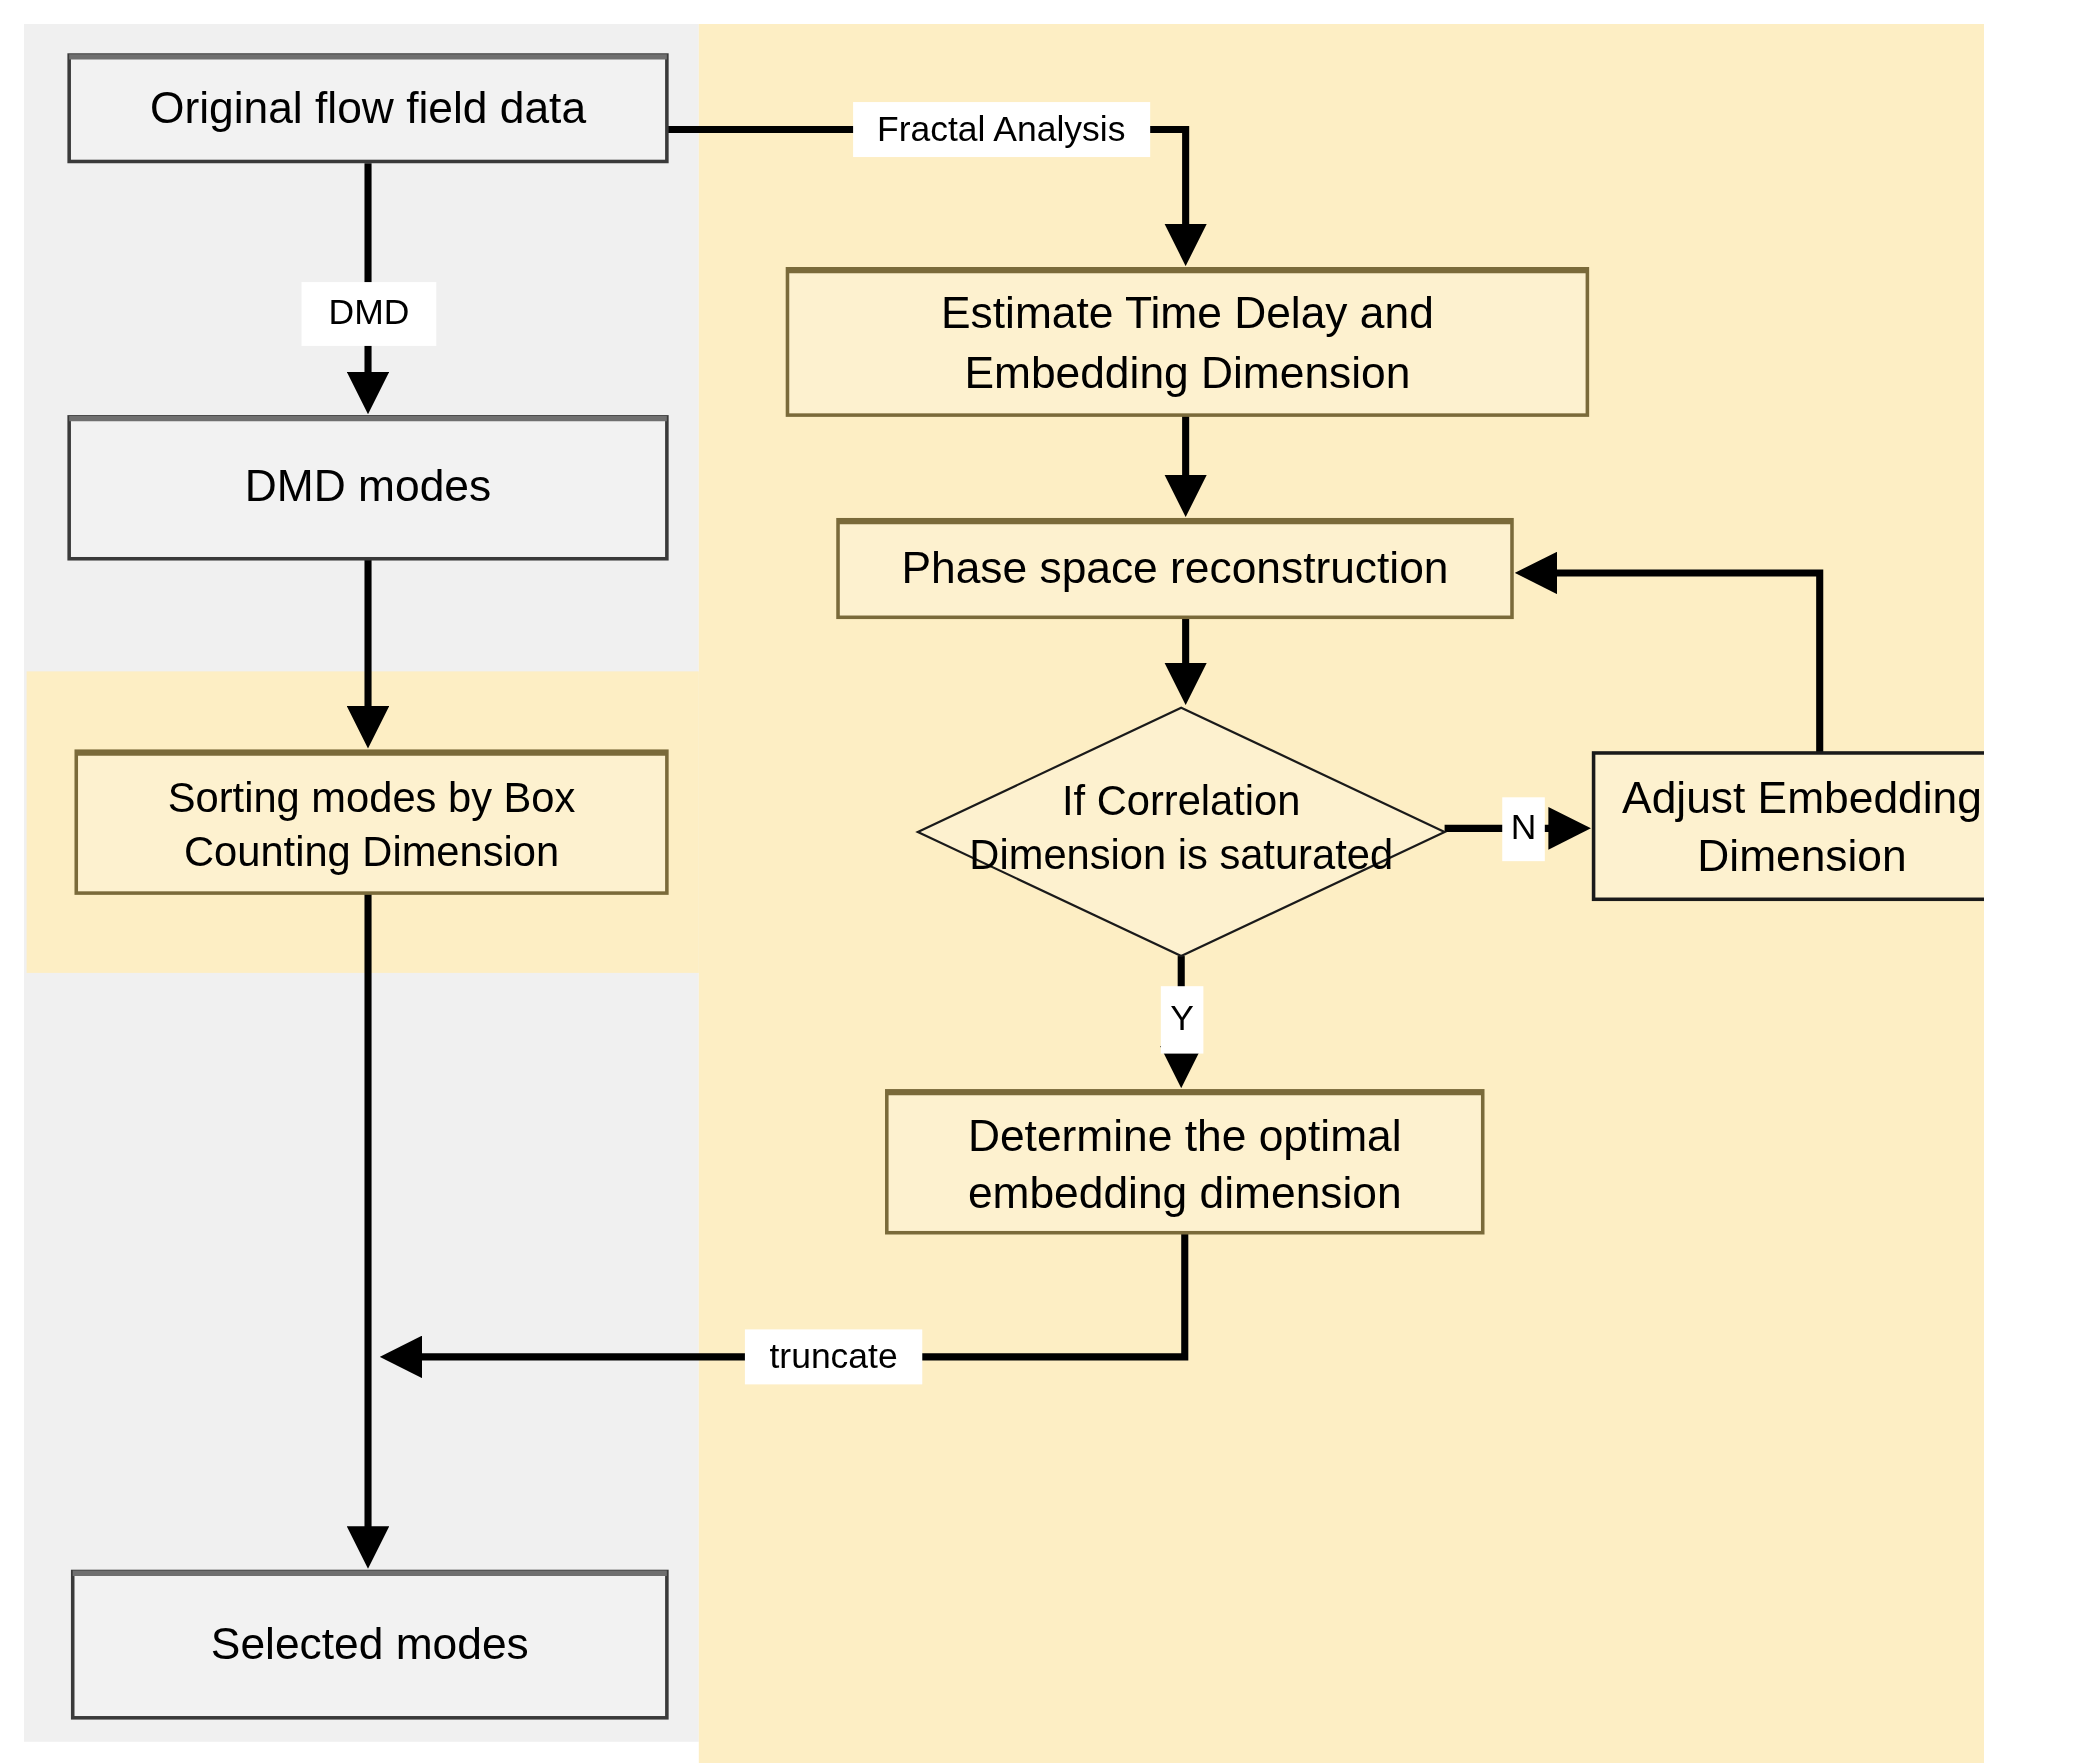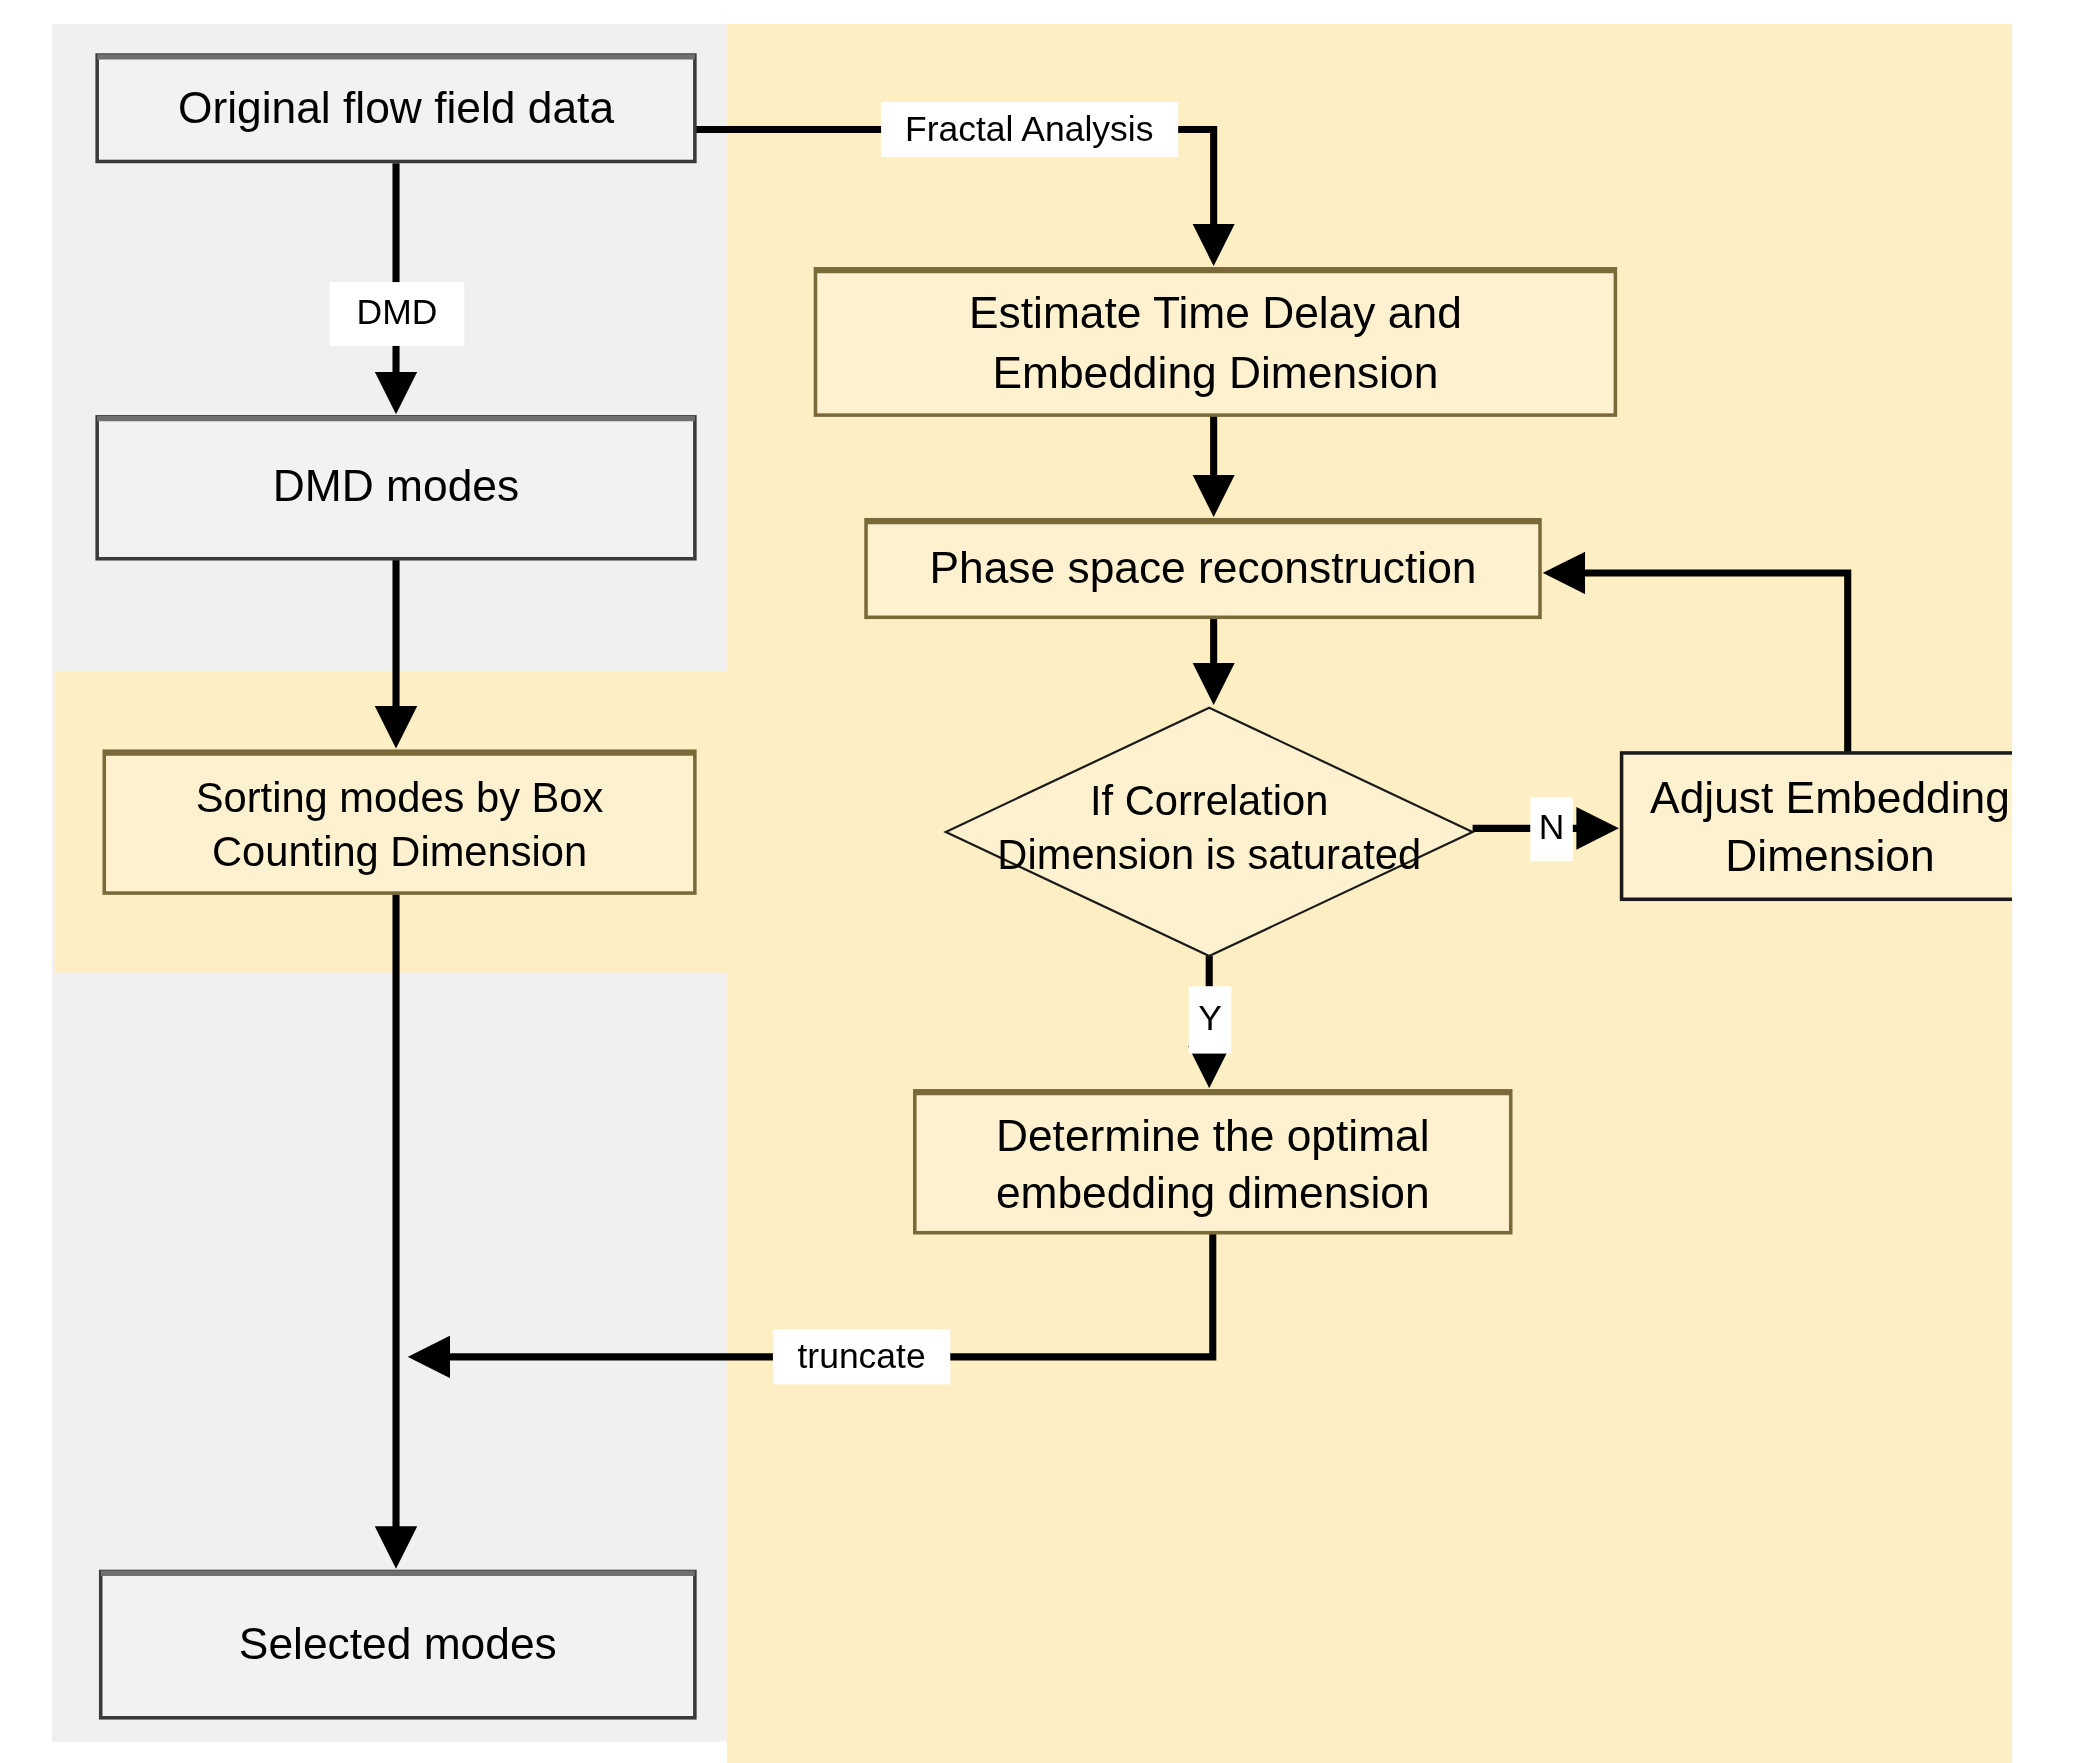--- a/index.html
+++ b/index.html
@@ -7,21 +7,20 @@
     padding: 0;
     background: #ffffff;
   }
   #canvas {
     position: relative;
     width: 1984px;
     height: 1764px;
     background: #ffffff;
     font-family: "Liberation Sans", sans-serif;
     overflow: hidden;
-    margin-left: 28px;
   }
   #flow-svg {
     position: absolute;
     left: 0;
     top: 0;
     width: 2076px;
     height: 1764px;
   }
   .zone-gray  { fill: #f0f0f0; }
   .zone-cream { fill: #fdeec4; }

